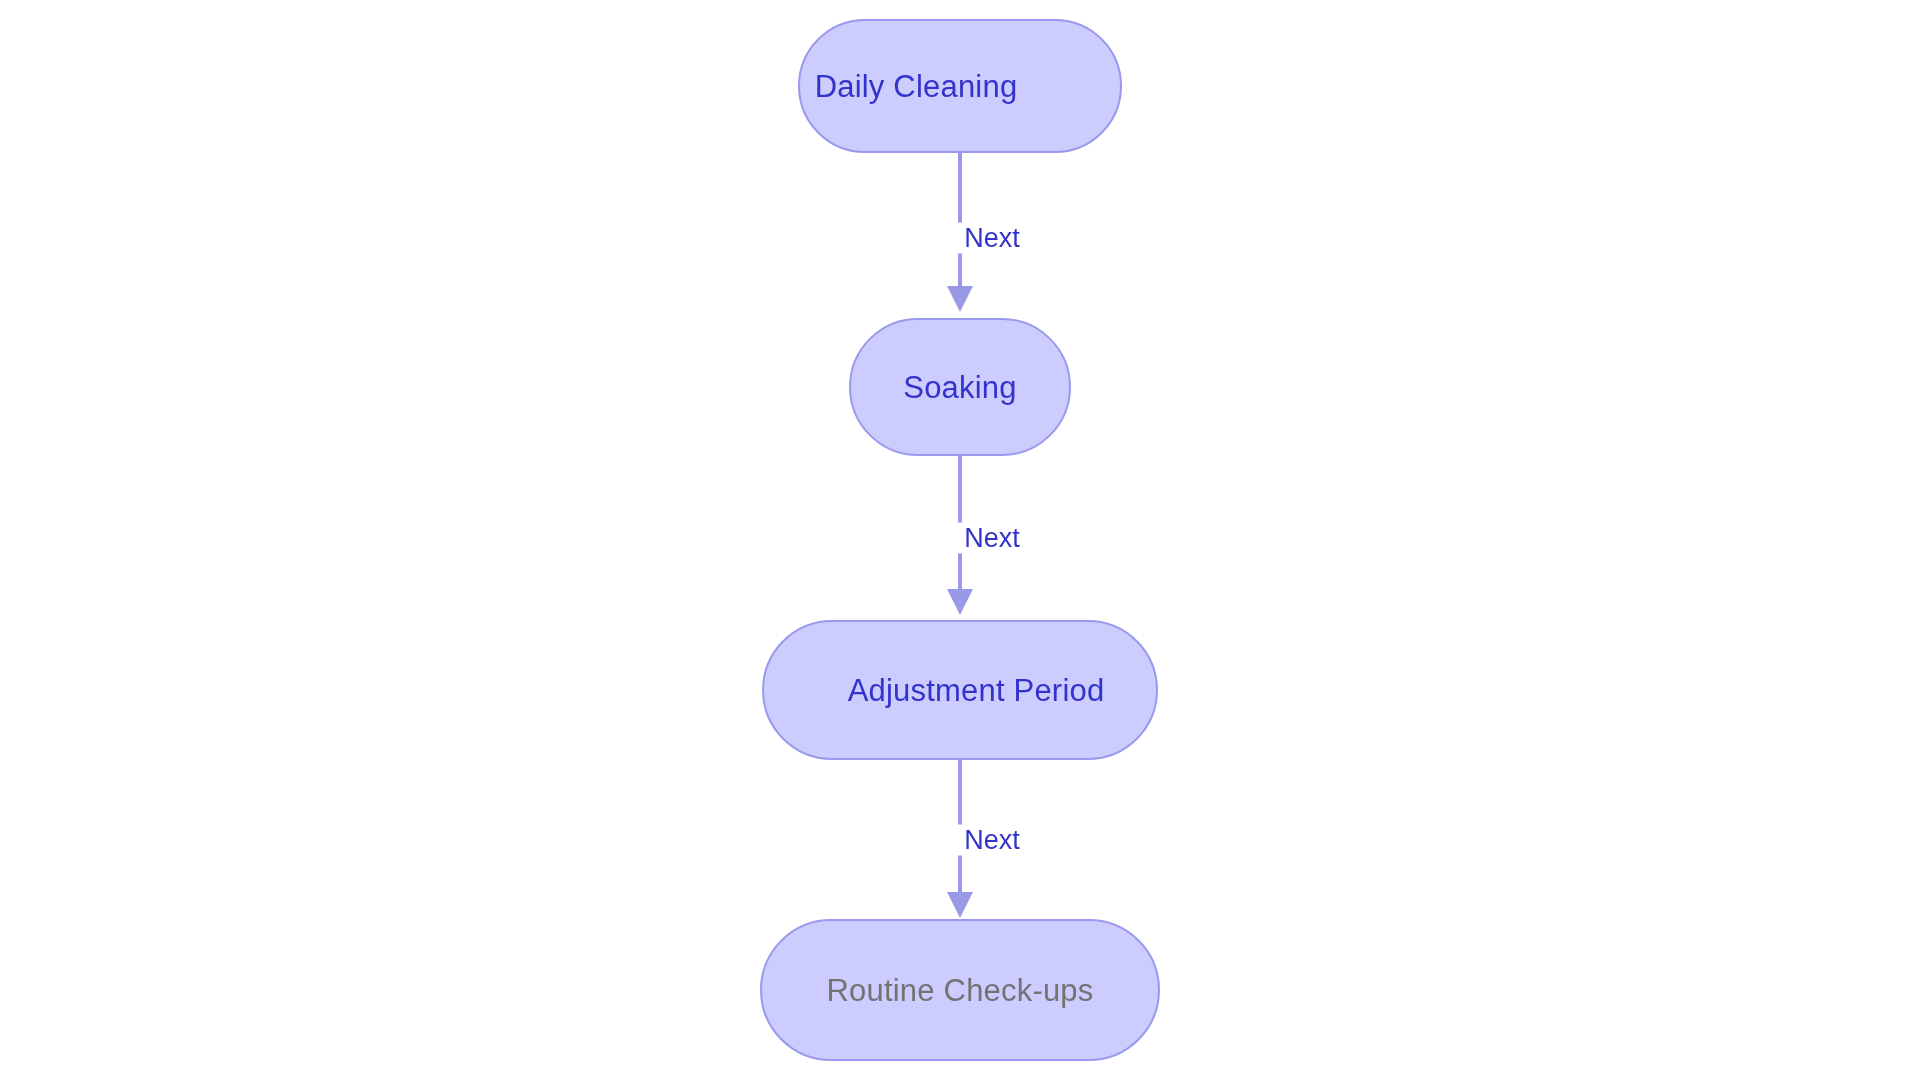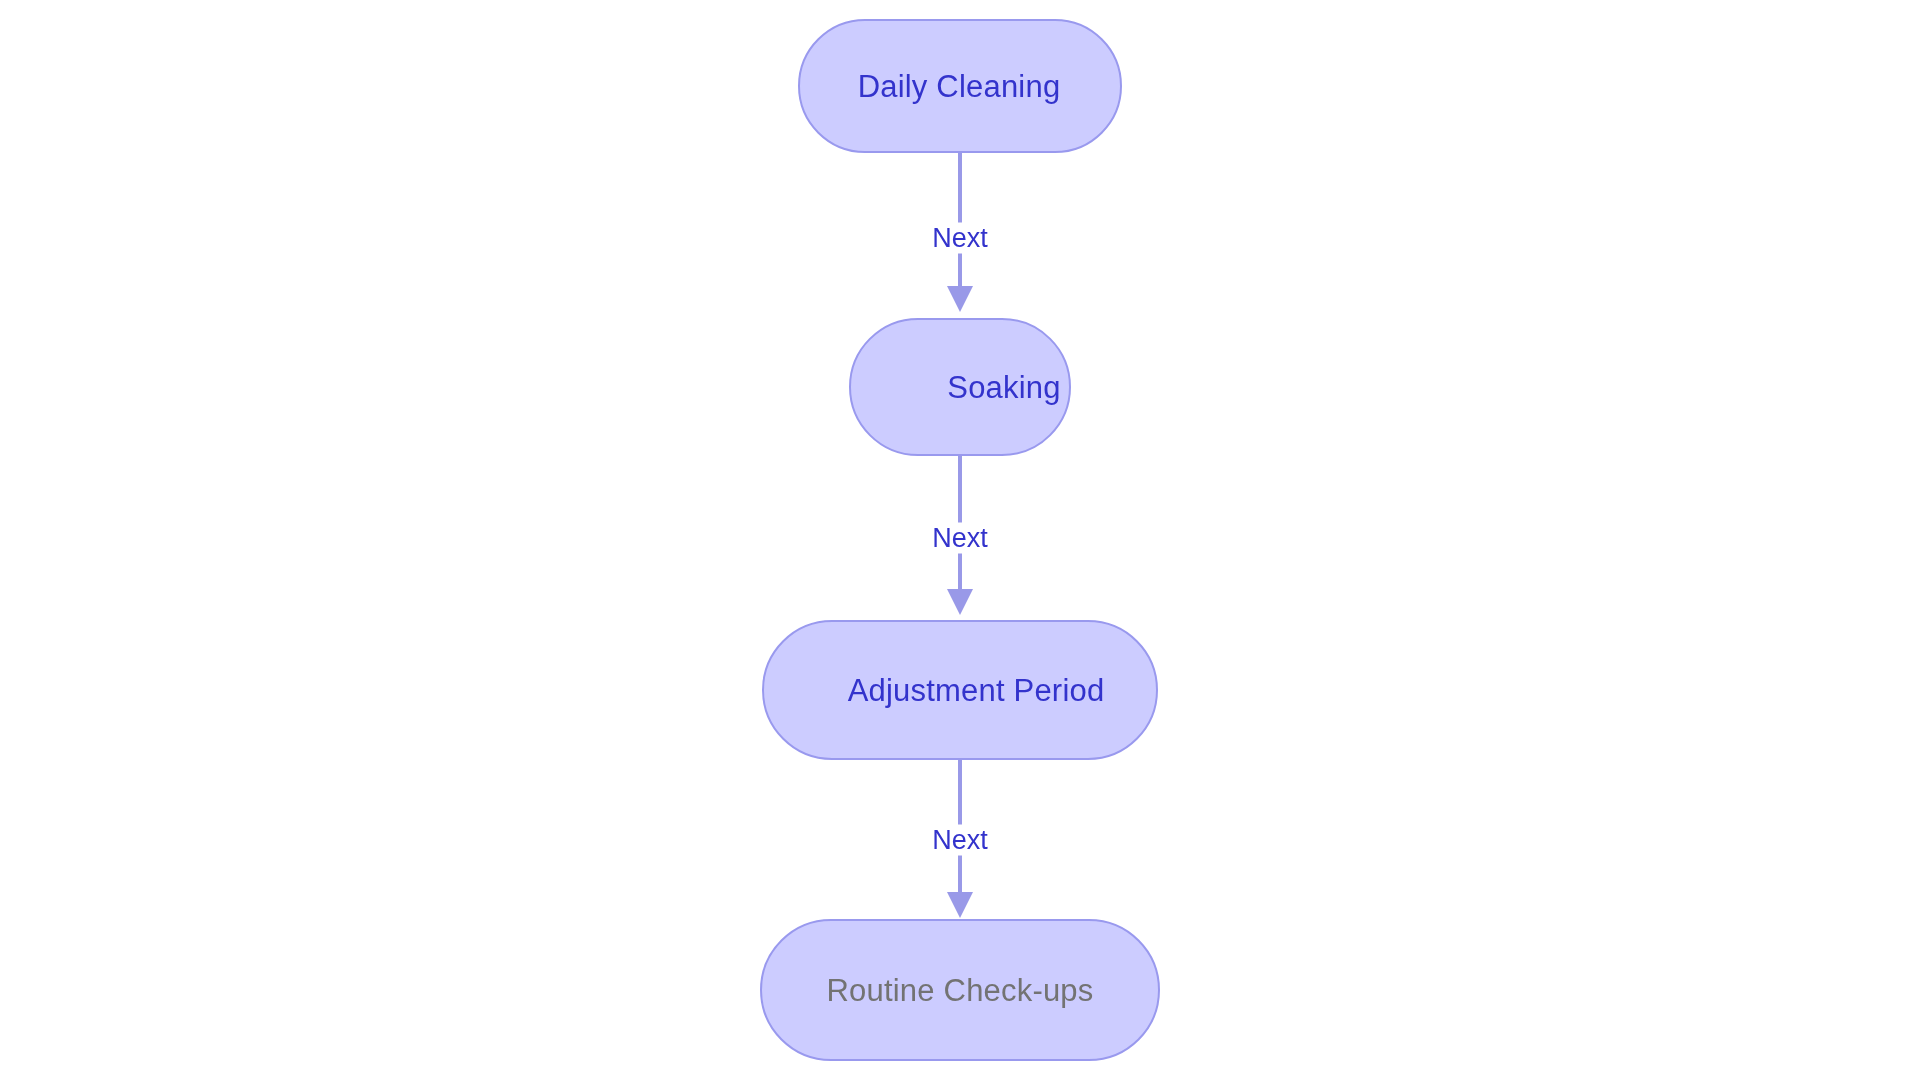--- a/index.html
+++ b/index.html
@@ -58,20 +58,21 @@
     position: absolute;
     transform: translate(-50%, -50%);
     white-space: nowrap;
     color: #3333cc;
     font-size: 27px;
     font-weight: 400;
     line-height: 1;
     background: #ffffff;
     padding: 2px 7px;
     pointer-events: auto;
+    margin-left: 32px;
   }
 
   .node-shape {
     fill: #ccccff;
     stroke: #9999ee;
     stroke-width: 2;
   }
   .edge-line {
     stroke: #9999e8;
     stroke-width: 4;
@@ -101,19 +102,19 @@
         <rect x="850" y="319" width="220" height="136" rx="68" ry="68" class="node-shape" fill="#ccccff" stroke="#9999ee"></rect>
         <rect x="763" y="621" width="394" height="138" rx="69" ry="69" class="node-shape" fill="#ccccff" stroke="#9999ee"></rect>
         <rect x="761" y="920" width="398" height="140" rx="70" ry="70" class="node-shape" fill="#ccccff" stroke="#9999ee"></rect>
       </g>
   </svg>
 
   <div class="layer-text" id="labels-layer">
       <div class="edge-label" style="left: 960px; top: 238px; color: rgb(51, 51, 204);">Next</div>
       <div class="edge-label" style="left: 960px; top: 538px; color: rgb(51, 51, 204);">Next</div>
       <div class="edge-label" style="left: 960px; top: 840px; color: rgb(51, 51, 204);">Next</div>
-      <div class="node-label" style="left: 959px; top: 86px; color: rgb(51, 51, 204);">Daily Cleaning</div>
-      <div class="node-label" style="left: 960px; top: 387px; color: rgb(51, 51, 204); margin-left: 44px;">Soaking</div>
+      <div class="node-label" style="left: 916px; top: 86px; color: rgb(51, 51, 204);">Daily Cleaning</div>
+      <div class="node-label" style="left: 960px; top: 387px; color: rgb(51, 51, 204);">Soaking</div>
       <div class="node-label" style="left: 976px; top: 690px; color: rgb(51, 51, 204);">Adjustment Period</div>
       <div class="node-label" style="left: 960px; top: 990px; color: #737373;">Routine Check-ups</div>
     </div>
 
 </div>
 
 </body></html>

